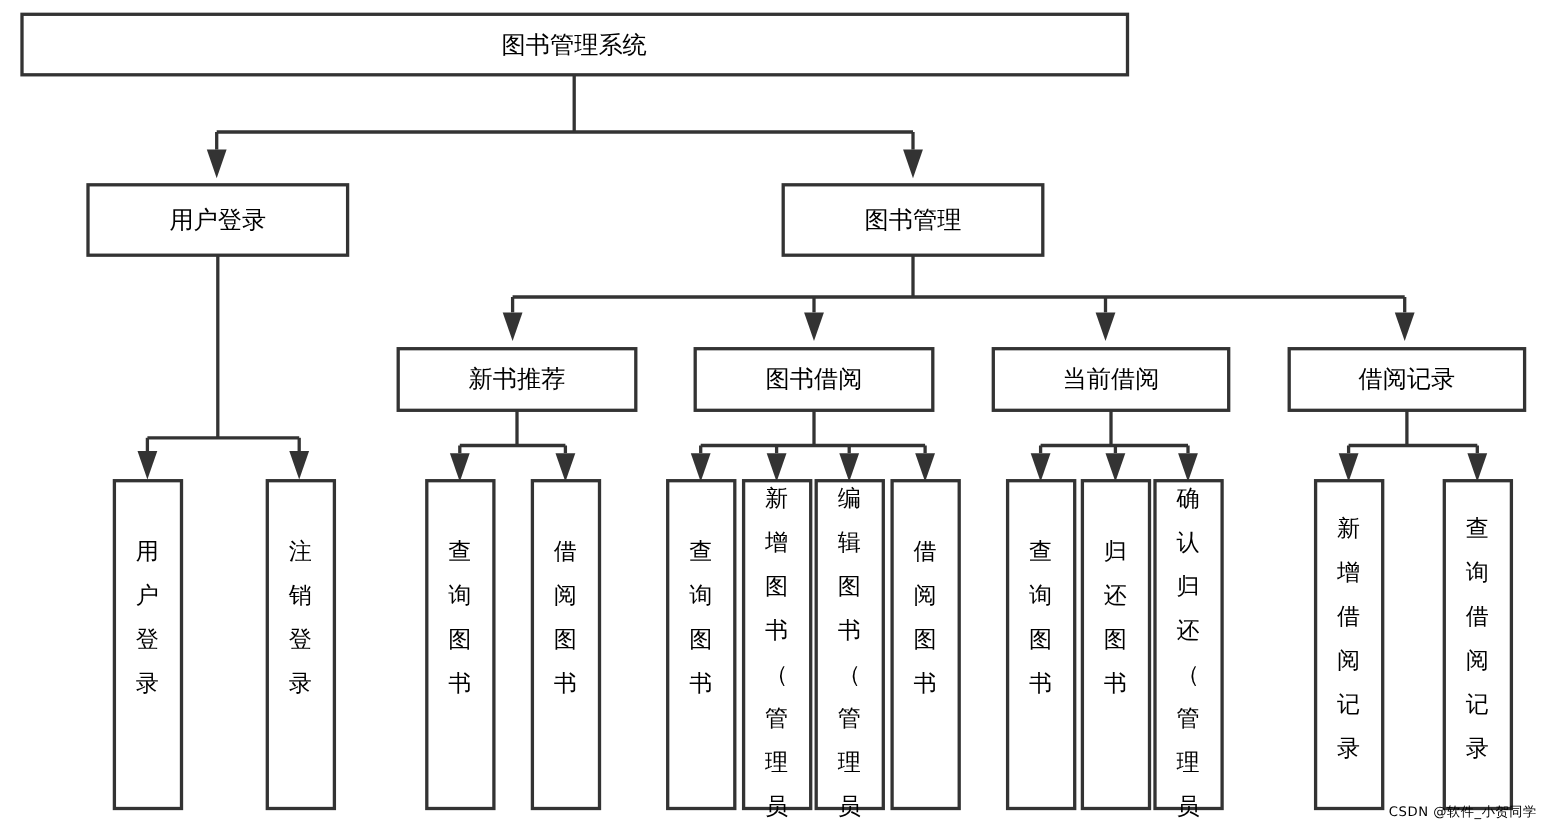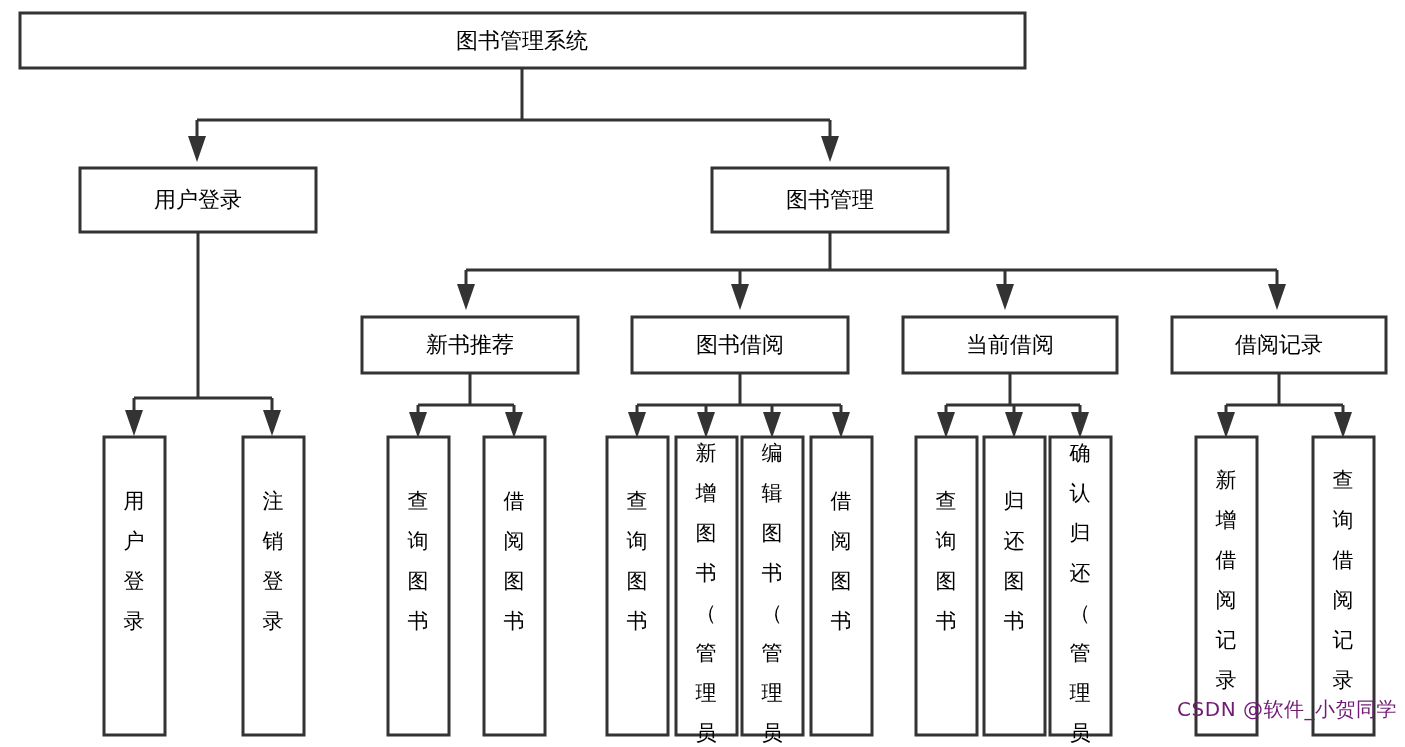--- a/index.html
+++ b/index.html
@@ -35,24 +35,24 @@
     stroke-width:3;
     fill:none;
   }
   .arrow-head{
     fill:#333333;
     stroke:none;
   }
   .watermark{
     position:absolute;
     right:8px;
-    bottom:24px;
-    font-family:"DejaVu Sans","Liberation Sans",sans-serif;
-    font-size:20px;
-    color:#701a75;
+    bottom:0;
+    font-family:"DejaVu Sans","Liberation Sans",sans-serif;
+    font-size:12px;
+    color:#000000;
     letter-spacing:0.5px;
     white-space:nowrap;
     pointer-events:none;
   }
 </style>
 </head>
 <body>
 
 <svg id="diagram" viewBox="0 0 1405 747" xmlns="http://www.w3.org/2000/svg">
 

